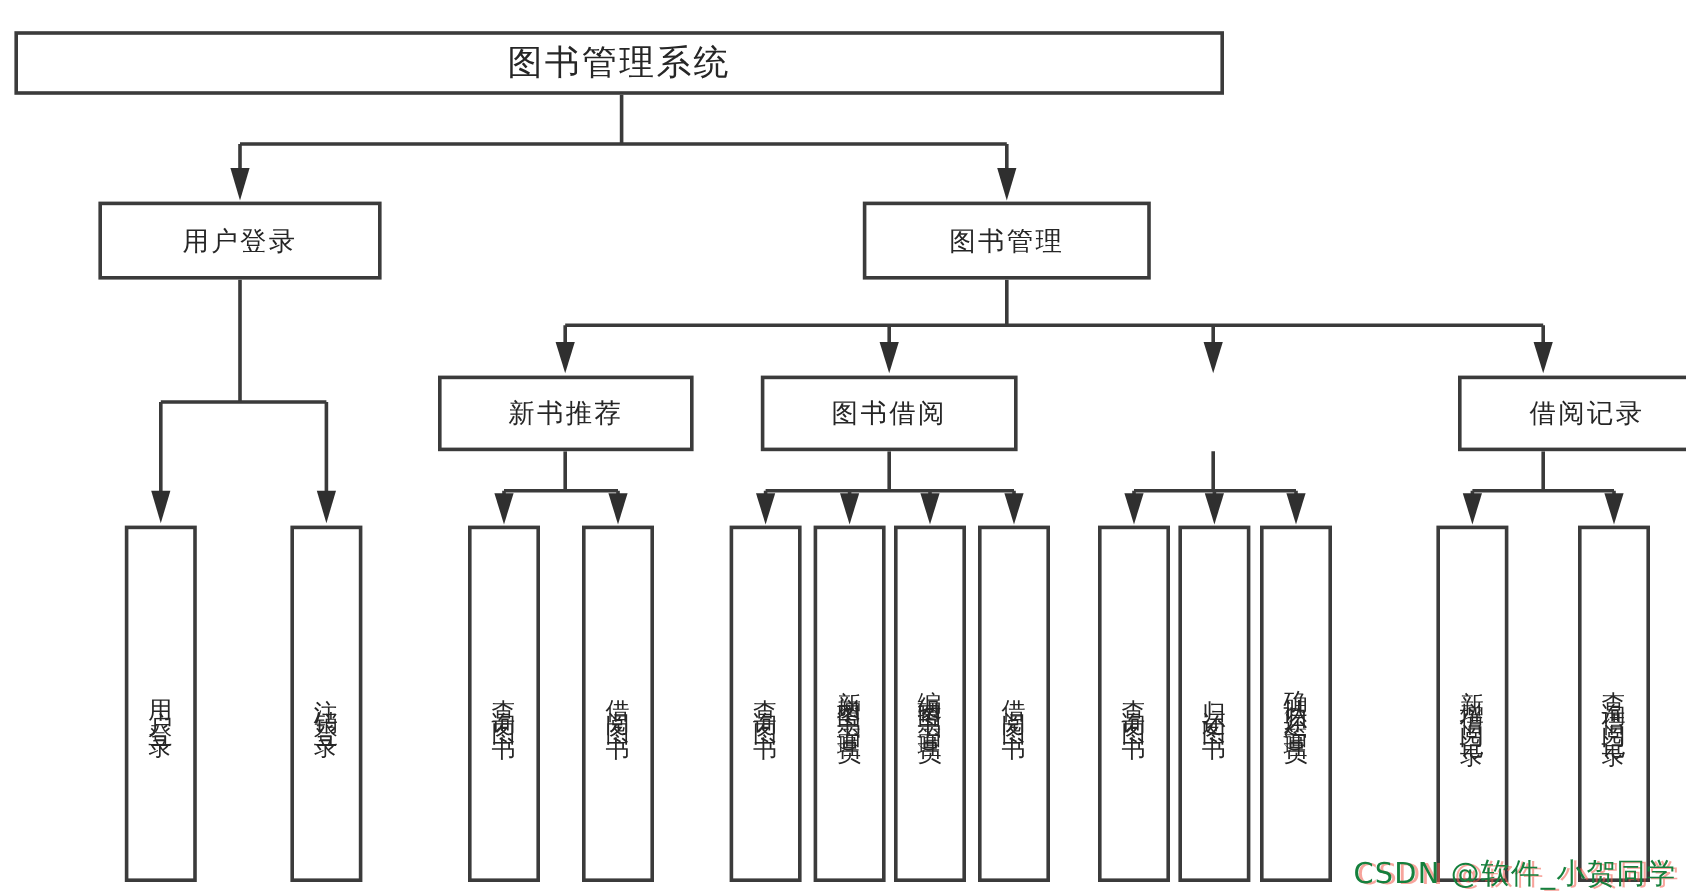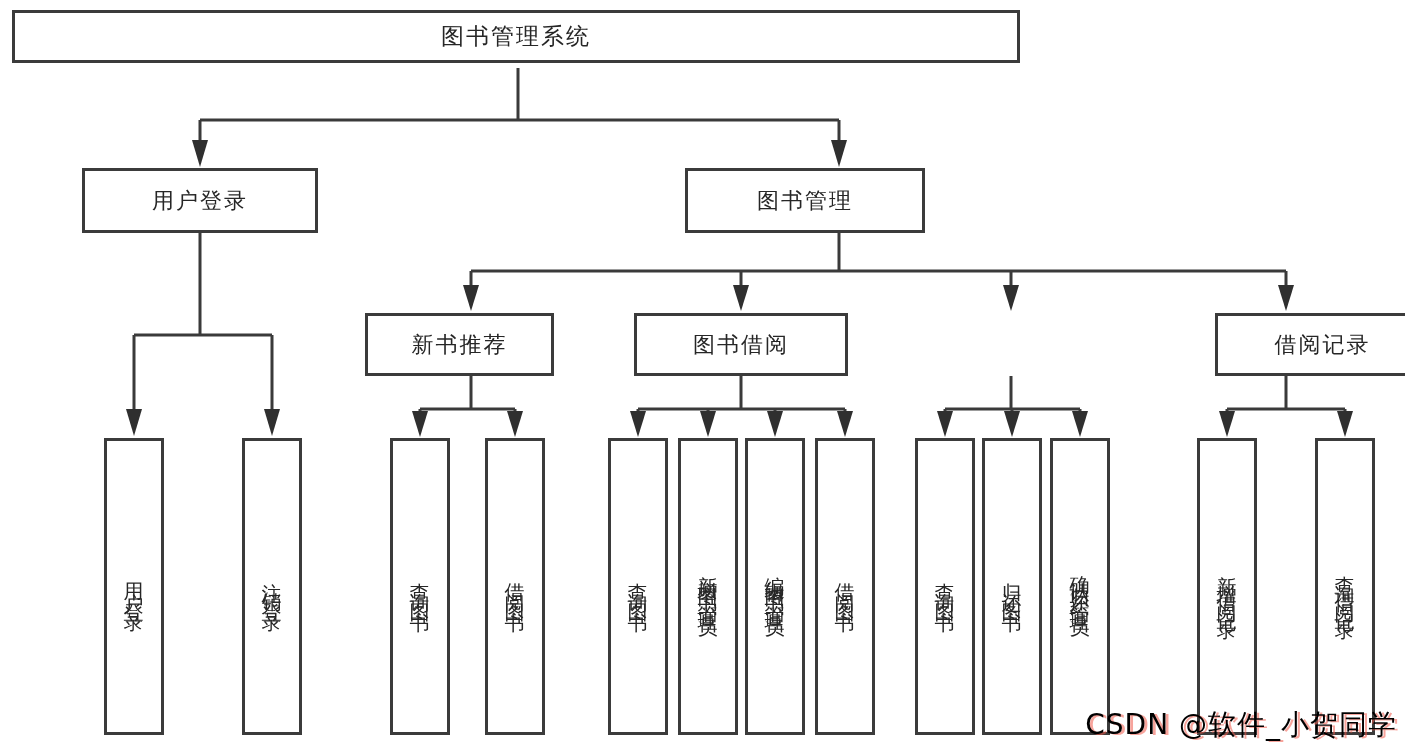--- a/index.html
+++ b/index.html
@@ -35,23 +35,23 @@
     align-items: center;
     justify-content: center;
     color: #262626;
   }
   .node-h {
     font-size: 22px;
     letter-spacing: 2px;
     white-space: nowrap;
   }
   .node-root {
-    left: 12px; top: 10px;
+    left: 12px; top: 26px;
     width: 1008px; height: 53px;
-    font-size: 23px;
+    font-size: 29px;
   }
   .lvl2 { top: 168px; height: 65px; }
   .lvl3 { top: 313px; height: 63px; }
   .leaf {
     top: 438px;
     width: 60px;
     height: 297px;
     border-width: 3px;
   }
   .leaf .vtext {
@@ -61,22 +61,22 @@
     line-height: 1;
     white-space: nowrap;
   }
   .sp4  .vtext { letter-spacing: 10px; }
   .sp6  .vtext { letter-spacing: 9px; }
   .sp10 .vtext { letter-spacing: 6px; }
   .watermark {
     position: absolute;
     right: 8px;
     bottom: 3px;
-    font-size: 28px;
-    color: #000000;
+    font-size: 24px;
+    color: #15803d;
     text-shadow: 3px 1px 0 rgba(240, 90, 74, 0.55);
     white-space: nowrap;
     letter-spacing: 1px;
   }
 </style>
 </head>
 <body>
 
 <div class="canvas">
 
@@ -123,25 +123,25 @@
     </g>
   </svg>
 
   <div class="node node-root node-h">
     <span>图书管理系统</span>
   </div>
 
   <div class="node lvl2 node-h" style="left:82px; width:236px;">
     <span>用户登录</span>
   </div>
-  <div class="node lvl2 node-h" style="left:685px; width:240px;">
+  <div class="node lvl2 node-h" style="left:719px; width:240px;">
     <span>图书管理</span>
   </div>
 
-  <div class="node lvl3 node-h" style="left:365px; width:189px;">
+  <div class="node lvl3 node-h" style="left:365px; width:213px;">
     <span>新书推荐</span>
   </div>
   <div class="node lvl3 node-h" style="left:634px; width:214px;text-align:center;">
     <span>图书借阅</span>
   </div>
   <div class="node lvl3 node-h" style="left:1179px; width:215px;margin-left:36px;">
     <span>借阅记录</span>
   </div>
 
   <div class="node leaf sp4" style="left:104px;">

